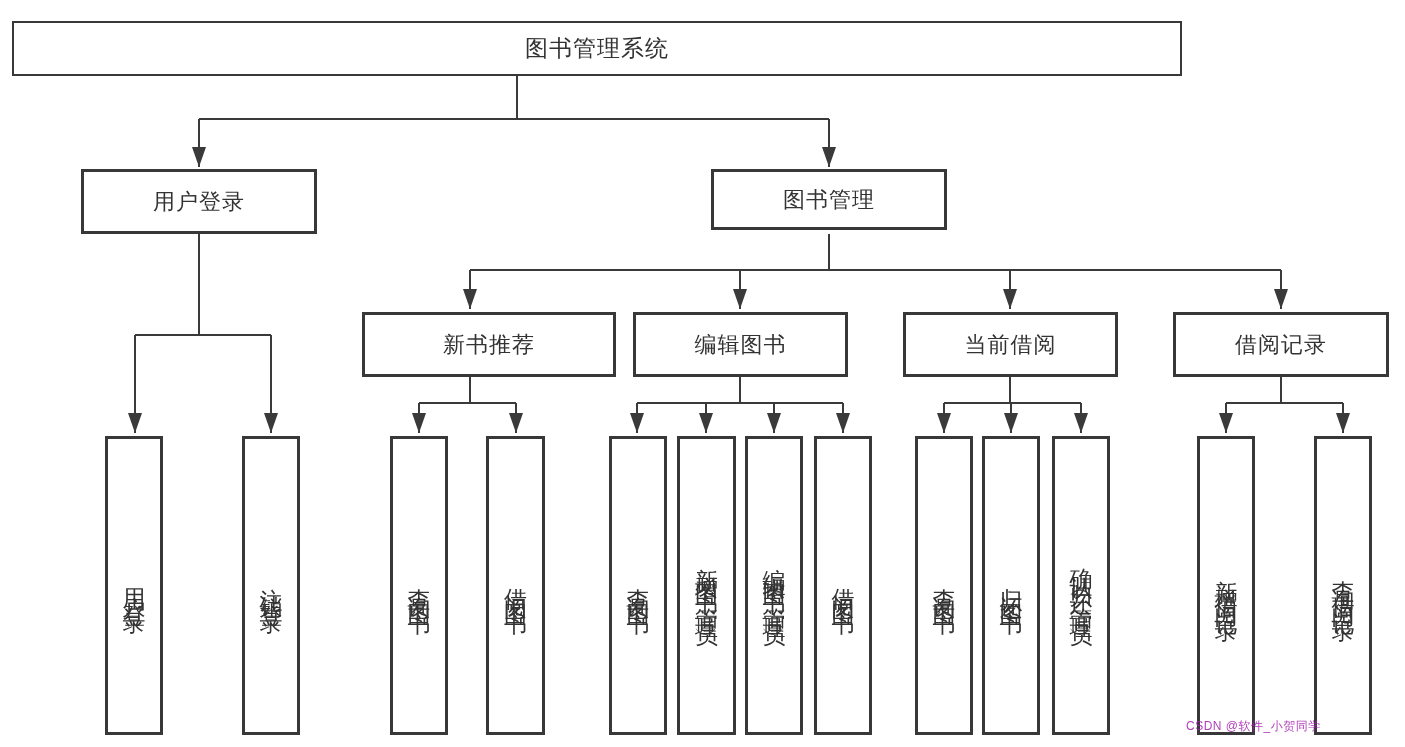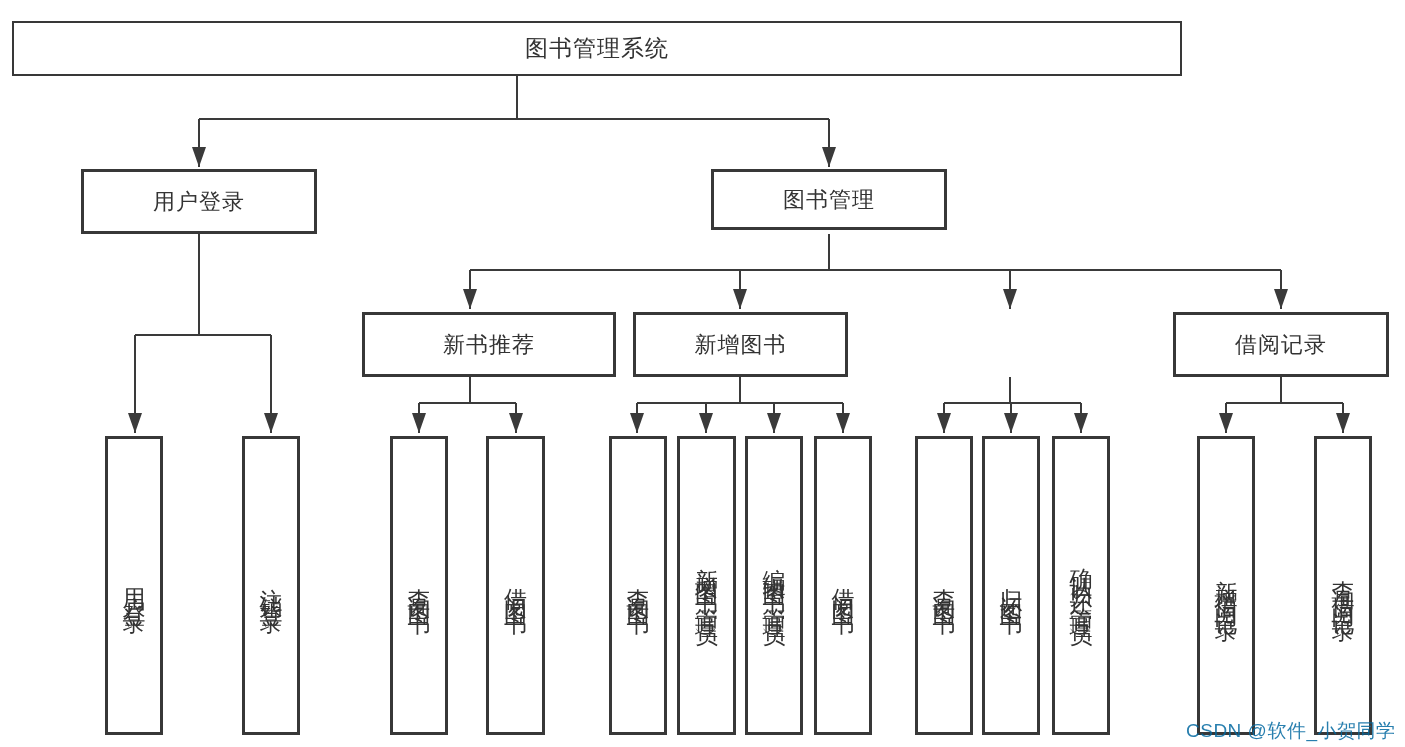--- a/index.html
+++ b/index.html
@@ -49,22 +49,22 @@
     text-orientation: mixed;
     font-size: 23px;
     line-height: 1;
     letter-spacing: 8px;
     color: #333333;
   }
   .watermark {
     position: absolute;
     left: 1186px;
     top: 718px;
-    font-size: 19px;
-    color: #0369a1;
+    font-size: 12px;
+    color: #a21caf;
     opacity: 0.85;
     letter-spacing: 0.5px;
     white-space: nowrap;
     z-index: 3;
   }
 </style>
 </head>
 <body>
 
 <div class="stage">
@@ -120,21 +120,24 @@
     <span class="hlabel">用户登录</span>
   </div>
   <div class="box" style="left:711px; top:169px; width:236px; height:61px;">
     <span class="hlabel">图书管理</span>
   </div>
 
   <div class="box" style="left:362px; top:312px; width:254px; height:65px;">
     <span class="hlabel">新书推荐</span>
   </div>
   <div class="box" style="left:633px; top:312px; width:215px; height:65px;">
-    <span class="hlabel">新增图书</span>
+    <span class="hlabel">编辑图书</span>
+  </div>
+  <div class="box" style="left:903px; top:312px; width:215px; height:65px;">
+    <span class="hlabel">当前借阅</span>
   </div>
   <div class="box" style="left:1173px; top:312px; width:216px; height:65px;">
     <span class="hlabel">借阅记录</span>
   </div>
 
   <div class="box leaf" style="left:105px; width:58px;">
     <span class="vlabel">用户登录</span>
   </div>
   <div class="box leaf" style="left:242px; width:58px;">
     <span class="vlabel">注销登录</span>

